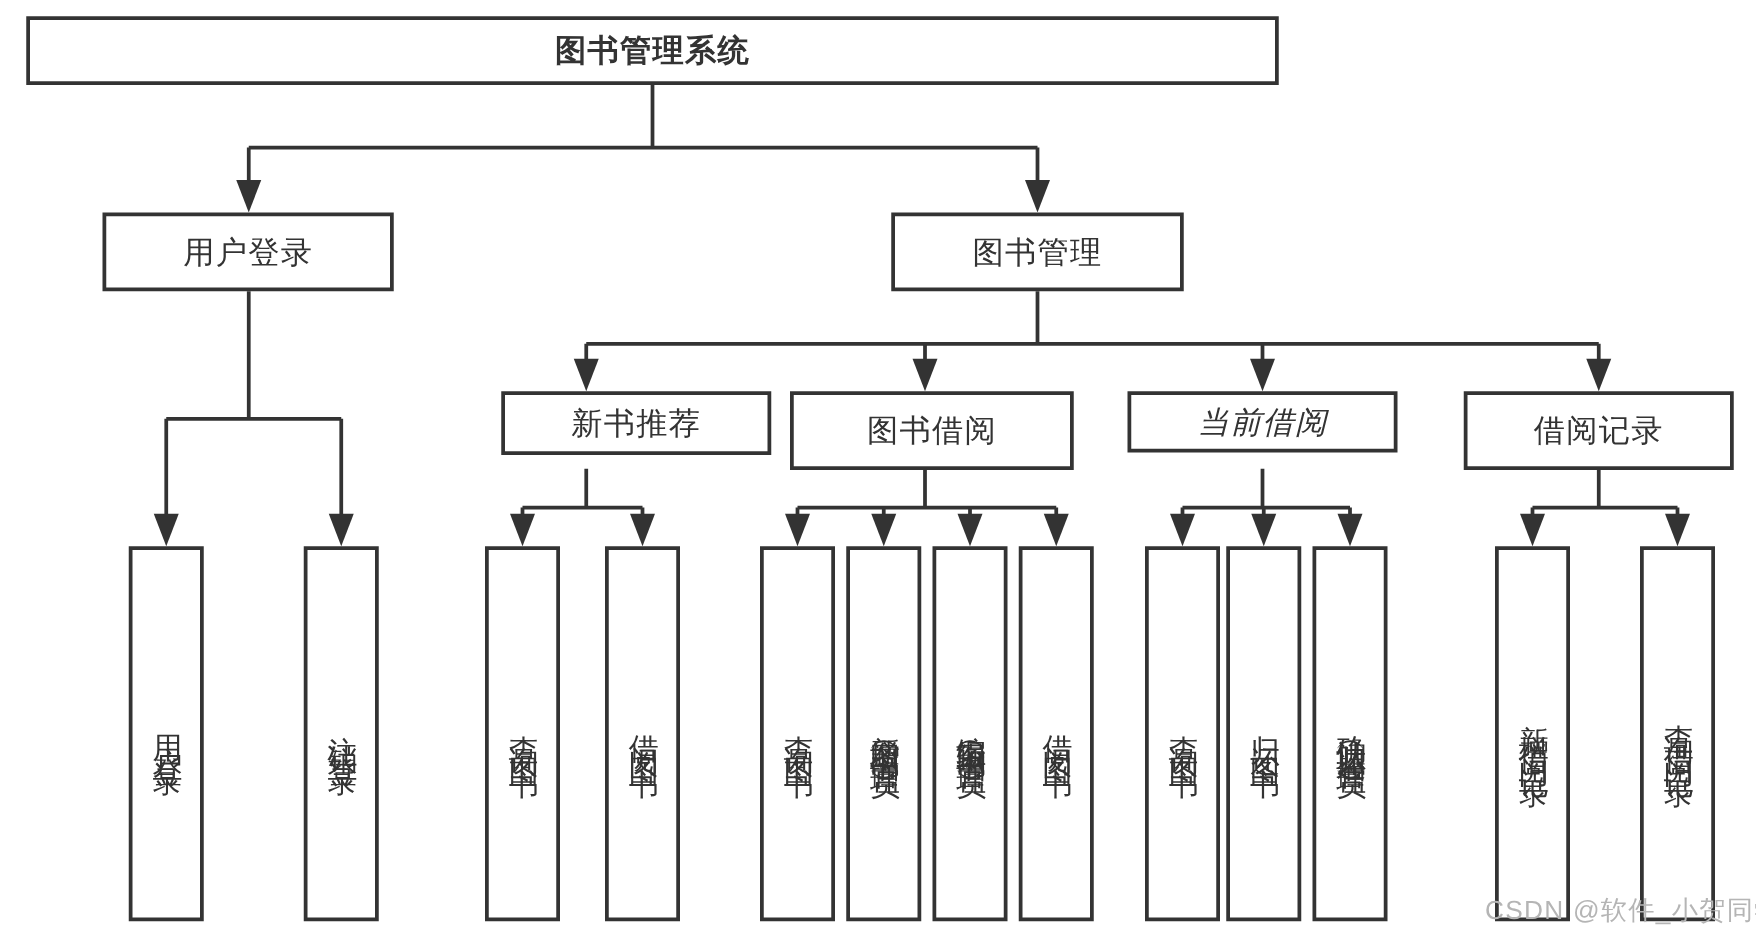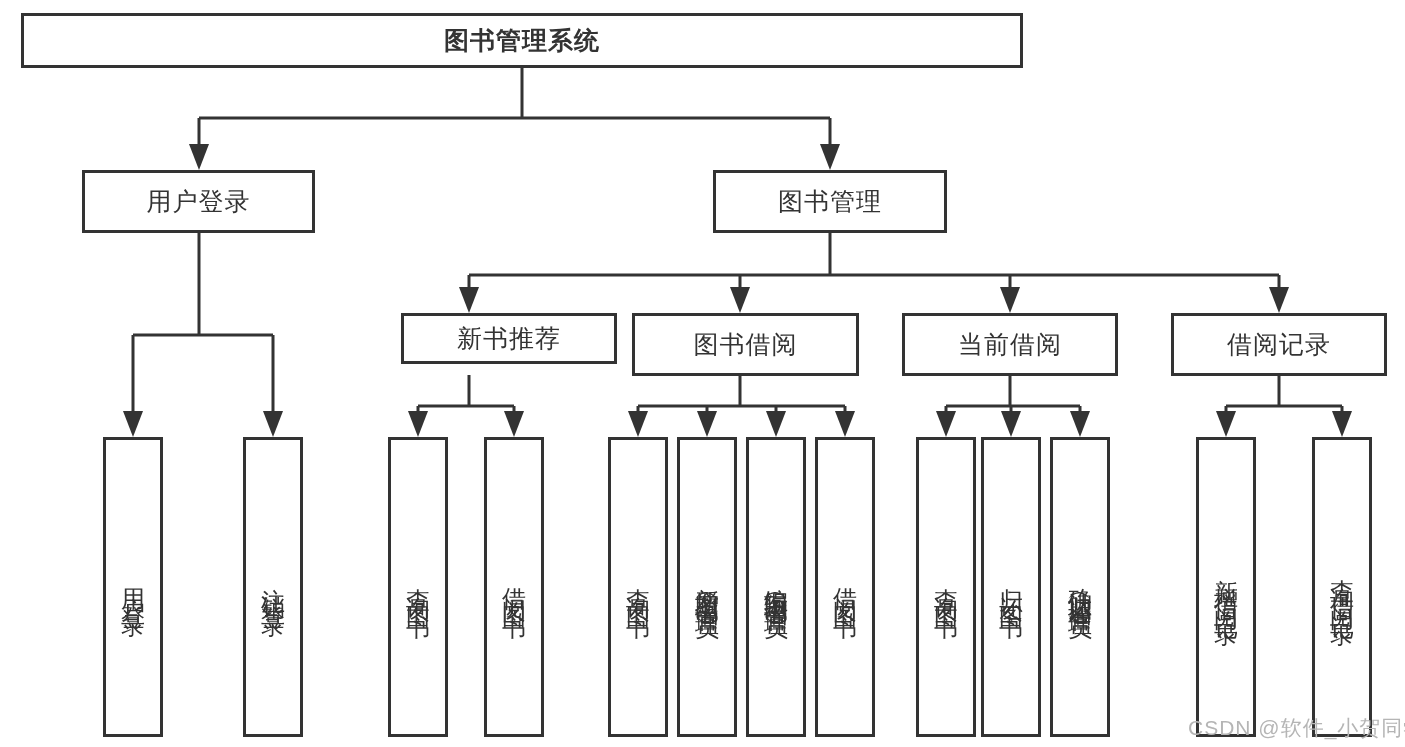--- a/index.html
+++ b/index.html
@@ -46,21 +46,21 @@
   }
   .vnode.dense {
     letter-spacing: 4px;
   }
   
   .root-box        { left: 21px;   top: 13px;  width: 1002px; height: 55px; font-weight: bold; }
   .n-user-login    { left: 82px;   top: 170px; width: 233px;  height: 63px; }
   .n-book-mgmt     { left: 713px;  top: 170px; width: 234px;  height: 63px; }
   .n-new-book-rec  { left: 361px;  top: 313px; width: 216px;  height: 51px; margin-left: 40px; }
   .n-book-borrow   { left: 632px;  top: 313px; width: 227px;  height: 63px; }
-  .n-current-borrow{ left: 902px;  top: 313px; width: 216px;  height: 63px; }
+  .n-current-borrow{ left: 902px;  top: 313px; width: 216px;  height: 49px; font-style: italic; }
   .n-borrow-records{ left: 1171px; top: 313px; width: 216px;  height: 63px; }
   .leaf            { top: 437px; width: 60px; height: 300px; }
   .l1  { left: 103px; }
   .l2  { left: 243px; }
   .l3  { left: 388px; }
   .l4  { left: 484px; }
   .l5  { left: 608px; }
   .l6  { left: 677px; }
   .l7  { left: 746px; }
   .l8  { left: 815px; }

